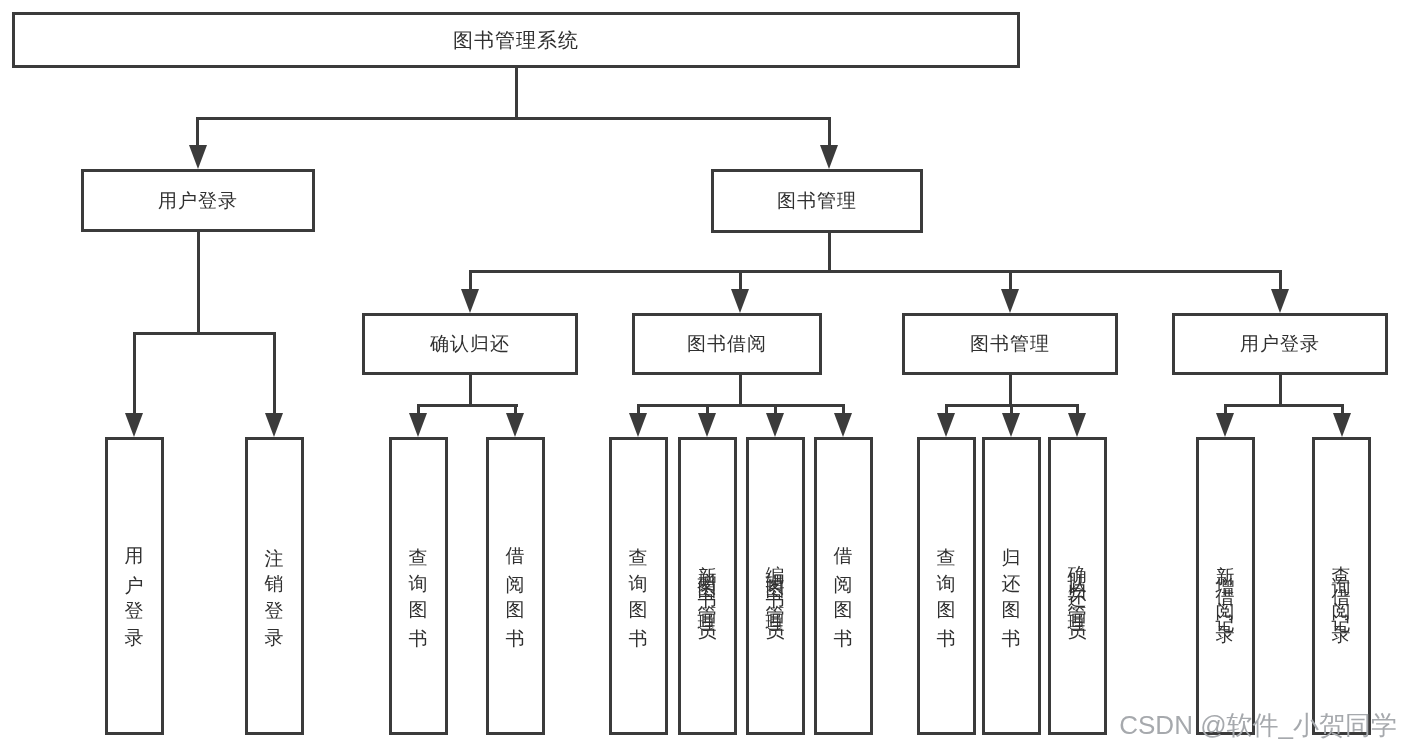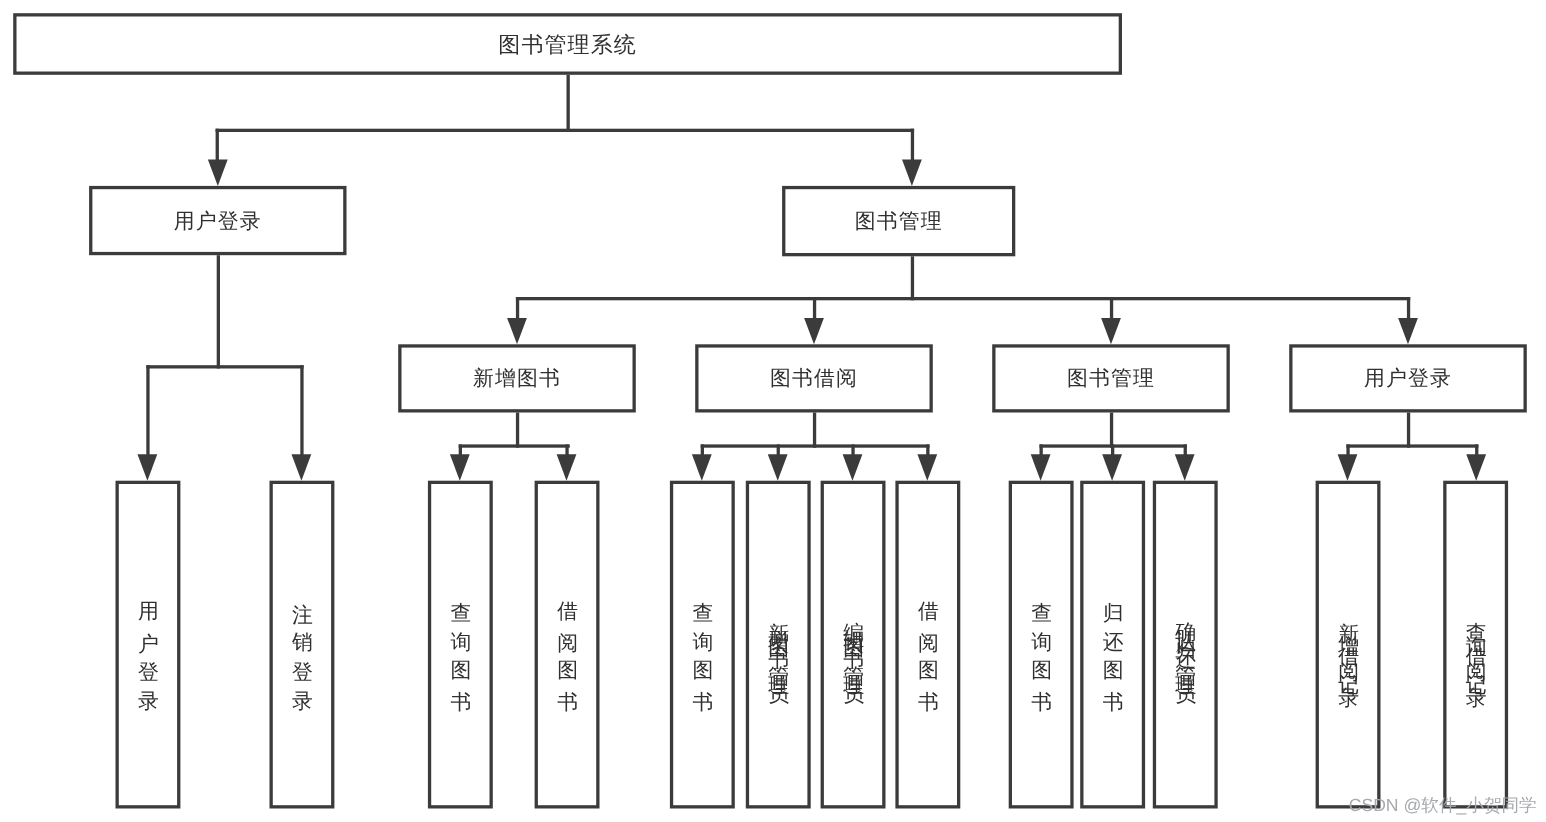--- a/index.html
+++ b/index.html
@@ -51,21 +51,21 @@
     position: absolute;
     width: 0; height: 0;
     border-left: 9px solid transparent;
     border-right: 9px solid transparent;
     border-top: 24px solid var(--line);
   }
   .watermark {
     position: absolute;
     right: 8px;
     bottom: 4px;
-    font-size: 16px;
+    font-size: 26px;
     color: var(--watermark);
     white-space: nowrap;
   }
 </style>
 </head>
 <body>
 
 <div id="stage">
 
   <div class="node" style="left:12px;top:12px;width:1008px;height:56px">
@@ -74,24 +74,24 @@
 
   <div class="node" style="left:81px;top:169px;width:234px;height:63px">
     <span class="h-label">用户登录</span>
   </div>
 
   <div class="node" style="left:711px;top:169px;width:212px;height:64px">
     <span class="h-label">图书管理</span>
   </div>
 
   <div class="node" style="left:362px;top:313px;width:216px;height:62px">
-    <span class="h-label">新增图书</span>
-  </div>
-
-  <div class="node" style="left:632px;top:313px;width:216px;height:62px">
+    <span class="h-label">确认归还</span>
+  </div>
+
+  <div class="node" style="left:632px;top:313px;width:190px;height:62px">
     <span class="h-label">图书借阅</span>
   </div>
 
   <div class="node" style="left:902px;top:313px;width:216px;height:62px">
     <span class="h-label">图书管理</span>
   </div>
 
   <div class="node" style="left:1172px;top:313px;width:216px;height:62px">
     <span class="h-label">用户登录</span>
   </div>

